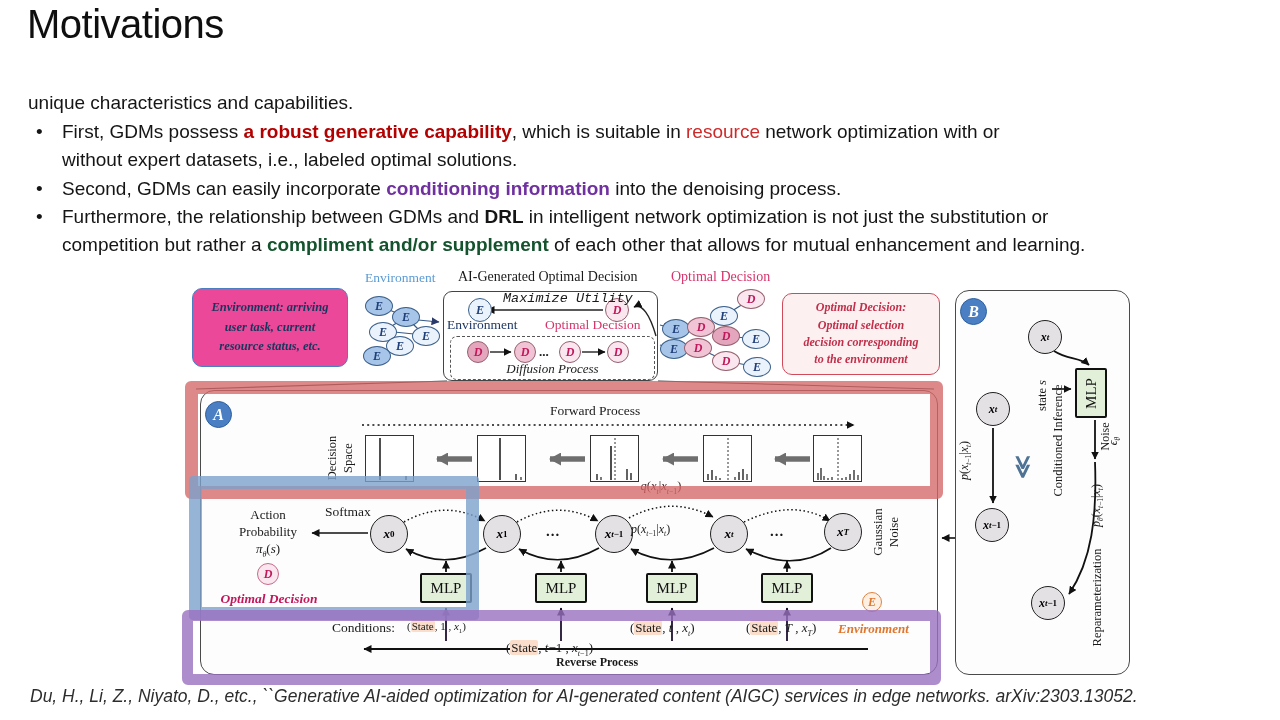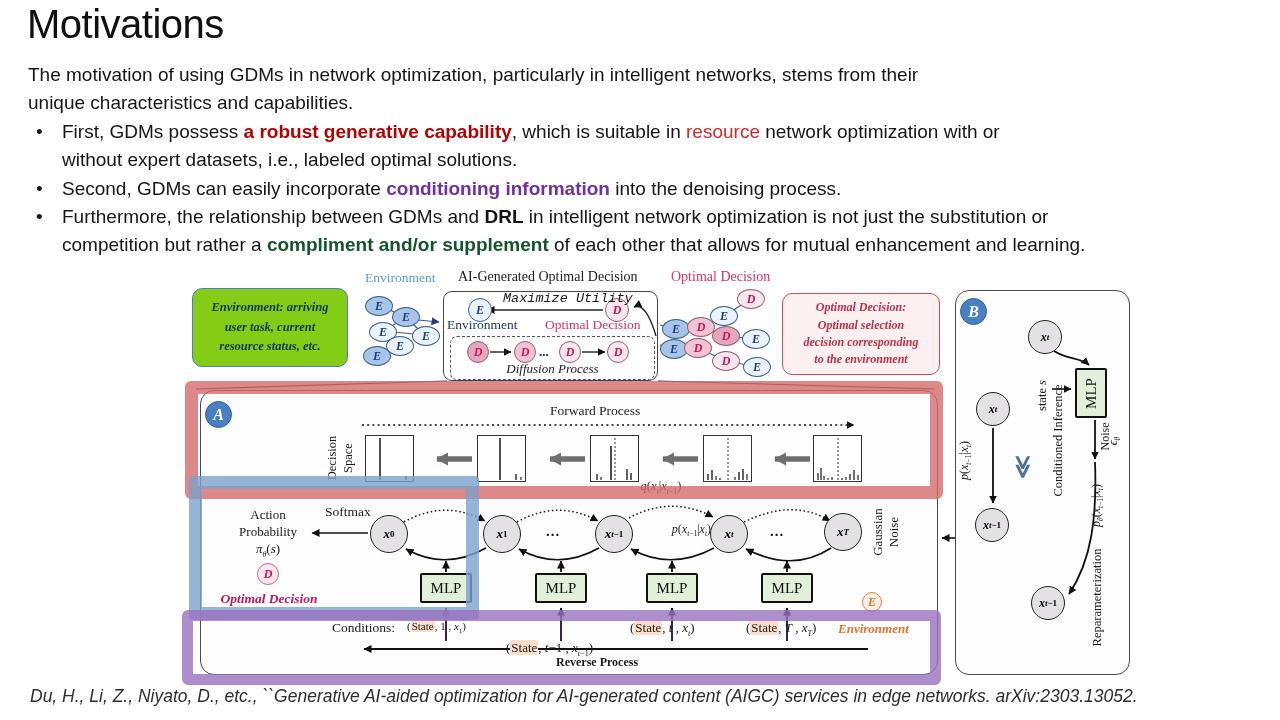--- a/index.html
+++ b/index.html
@@ -20,21 +20,21 @@
   #citation { left:30px; top:686px; width:1245px; font-size:17.5px; font-style:italic; color:#2d2d2d; }
 
   
   .figtxt { position:absolute; font-family:"Liberation Serif",serif; color:#1a1a1a; white-space:nowrap; }
   .panel { position:absolute; background:#fdfdfe; border:1.6px solid #4a4a4a; border-radius:14px; }
   .badge { position:absolute; width:27px; height:27px; border-radius:50%; background:#4a7fc3; border:1px solid #2f5f9e;
            color:#fff; font-family:"Liberation Serif",serif; font-style:italic; font-weight:bold; font-size:16px;
            display:flex; align-items:center; justify-content:center; }
   .infobox { position:absolute; border-radius:10px; font-family:"Liberation Serif",serif; font-style:italic; font-weight:bold;
              text-align:center; display:flex; align-items:center; justify-content:center; }
-  #envbox { background:#84cc16; border:1.5px solid #4a7fc1; color:#17365d; font-size:12.5px; line-height:1.55; }
+  #envbox { background:#ec4899; border:1.5px solid #4a7fc1; color:#17365d; font-size:12.5px; line-height:1.55; }
   #odbox  { background:#fdf0f1; border:1.5px solid #d04a5a; color:#c0304a; font-size:12px;  line-height:1.45; }
 
   .bub { position:absolute; width:28px; height:20px; border-radius:50%;
          display:flex; align-items:center; justify-content:center;
          font-family:"Liberation Serif",serif; font-style:italic; font-weight:bold; font-size:12px; }
   .bub.e { color:#1f3f7a; border:1.2px solid #3a5f8a; }
   .bub.e.light { background:#eaf2fb; }
   .bub.e.dark  { background:#a6c5e8; }
   .bub.d { color:#c2185b; border:1.2px solid #96606e; }
   .bub.d.light { background:#f9e6ee; }
@@ -70,21 +70,21 @@
   #ovl-purple { left:182px; top:610px; width:759px; height:75px;  border-width:11px; border-color:rgba(154,112,192,0.80); border-radius:6px; }
 
   svg.layer { position:absolute; left:0; top:0; }
 </style>
 </head>
 <body>
 
 <div class="abs" id="title">Motivations</div>
 
 <div class="abs" id="intro">
-  <span>The motivation of using GDMs in network optimization,  particularly in intelligent networks, stems from their</span><br>
+  <br>
   <span>unique  characteristics and capabilities.</span>
 </div>
 
 <div class="bullet" style="top:118px">
   <span class="mk">•</span>
   <span>First, GDMs possess </span><span class="em-red">a robust generative capability</span><span>, which  is suitable in </span><span class="red">resource</span><span> network optimization with or</span><br>
   <span>without  expert datasets, i.e., labeled optimal solutions.</span>
 </div>
 
 <div class="bullet" style="top:175px">
@@ -293,21 +293,21 @@
   </div>
 <div class="xcirc" style="left:483px; top:515px;">
     <i>x</i>
     <sub>1</sub>
   </div>
 <div class="figtxt" style="left:546px; top:523px; font-size:15px; font-weight:bold; letter-spacing:1px;">...</div>
 <div class="xcirc" style="left:595px; top:515px;">
     <i>x</i>
     <sub><i>t</i>−1</sub>
   </div>
-<div class="figtxt" style="left:631px; top:522px; width:80px; text-align:right; font-size:12px;"><i>p</i>(<i>x</i><sub><i>t</i>−1</sub>|<i>x</i><sub><i>t</i></sub>)</div>
+<div class="figtxt" style="left:631px; top:522px; width:80px; text-align:left; font-size:12px;"><i>p</i>(<i>x</i><sub><i>t</i>−1</sub>|<i>x</i><sub><i>t</i></sub>)</div>
 <div class="xcirc" style="left:710px; top:515px;">
     <i>x</i>
     <sub><i>t</i></sub>
   </div>
 <div class="figtxt" style="left:770px; top:523px; font-size:15px; font-weight:bold; letter-spacing:1px;">...</div>
 <div class="xcirc" style="left:824px; top:513px;">
     <i>x</i>
     <sub><i>T</i></sub>
   </div>
 

